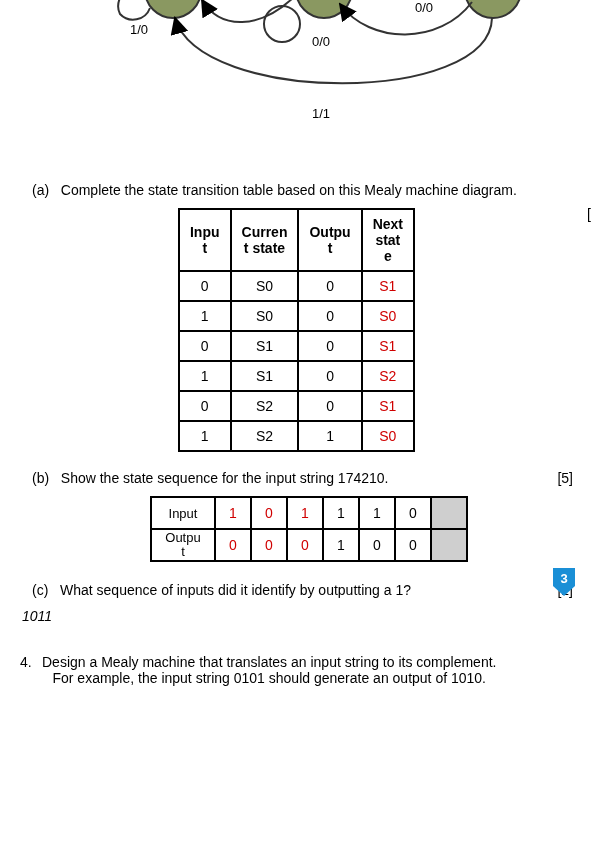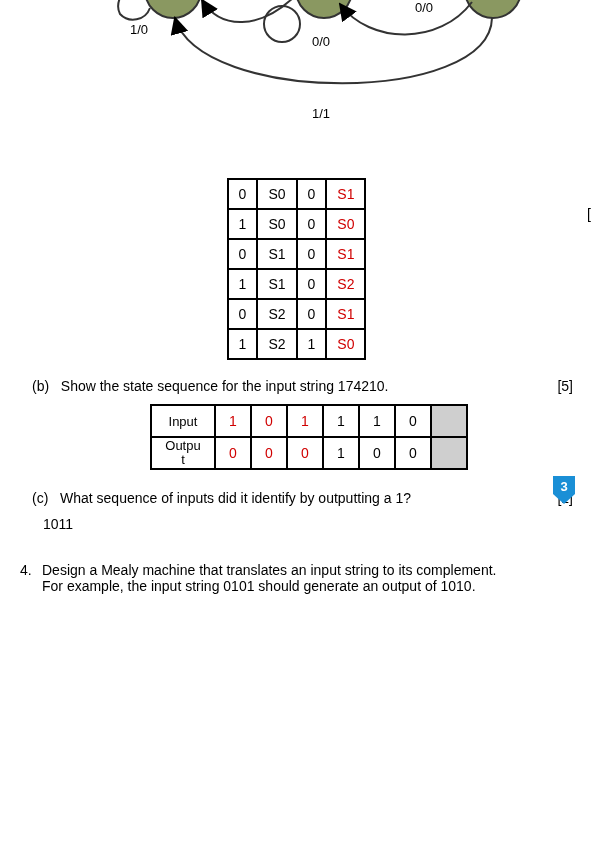--- a/index.html
+++ b/index.html
@@ -13,21 +13,21 @@
   table.tbl th{font-weight:bold;}
   .red{color:#d00000;}
   .grey-cell{background:#cfcfcf;}
   table.seq{border-collapse:collapse;margin:8px 0 20px 130px;}
   table.seq td{border:2px solid #000;width:32px;height:28px;text-align:center;font-size:14px;vertical-align:middle;}
   table.seq td.hdr{width:60px;font-size:13px;}
   .q4{display:flex;}
   .q4 .qnum{width:22px;flex:none;}
   .badge{position:absolute;right:-2px;bottom:90px;}
   .badge svg{display:block;}
-  .answer-1011{margin-left:23px;}
+  .answer-1011{margin-left:2px;font-style:italic;}
   .edge-bracket{position:absolute;right:2px;top:216px;font-size:14px;}
 </style>
 </head>
 <body>
 
 <div class="page">
 
   <span class="edge-bracket">[</span>
 
   <div class="diagram-wrap">
@@ -57,23 +57,38 @@
 
       <path d="M452,12 C420,55 350,55 320,14" fill="none" stroke="#333" stroke-width="2" marker-end="url(#arr)"></path>
 
       <text x="110" y="44" font-size="13">1/0</text>
       <text x="292" y="56" font-size="13">0/0</text>
       <text x="395" y="22" font-size="13">0/0</text>
       <text x="292" y="128" font-size="13">1/1</text>
     </svg>
   </div>
 
+  <div class="para indent">
+    <span>(a)</span>&nbsp;&nbsp;
+    <span>Complete the state transition table based on this Mealy machine diagram.</span>
+  </div>
 
   <table class="tbl">
     <tbody>
+        <tr>
+      <th style="white-space:pre;">Inpu
+t</th>
+      <th style="white-space:pre;">Curren
+t state</th>
+      <th style="white-space:pre;">Outpu
+t</th>
+      <th style="white-space:pre;">Next
+stat
+e</th>
+    </tr>
     <tr>
           <td>0</td>
           <td>S0</td>
           <td>0</td>
           <td class="red">S1</td>
         </tr>
     <tr>
           <td>1</td>
           <td>S0</td>
           <td>0</td>
@@ -142,21 +157,21 @@
     <span>(c)</span>&nbsp;&nbsp;
     <span>What sequence of inputs did it identify by outputting a 1?</span>
     <span class="marks-col">[1]</span>
   </div>
   <div class="answer-1011">1011</div>
 
   <div style="height:30px;"></div>
 
   <div class="q4" style="position:relative;">
     <div class="qnum">4.</div>
-    <div style="white-space:pre-line;">Design a Mealy machine that translates an input string to its complement.
+    <div style="white-space:pre-line;text-align:center;">Design a Mealy machine that translates an input string to its complement.
 For example, the input string 0101 should generate an output of 1010.</div>
     <div class="badge">
       <svg width="22" height="28" viewBox="0 0 22 28">
         <path d="M0 0 H22 V18 L11 28 L0 18 Z" fill="#1a8fd6"></path>
         <text x="11" y="15" text-anchor="middle" font-size="13" font-weight="bold" fill="#fff">3</text>
       </svg>
     </div>
   </div>
 
 </div>

